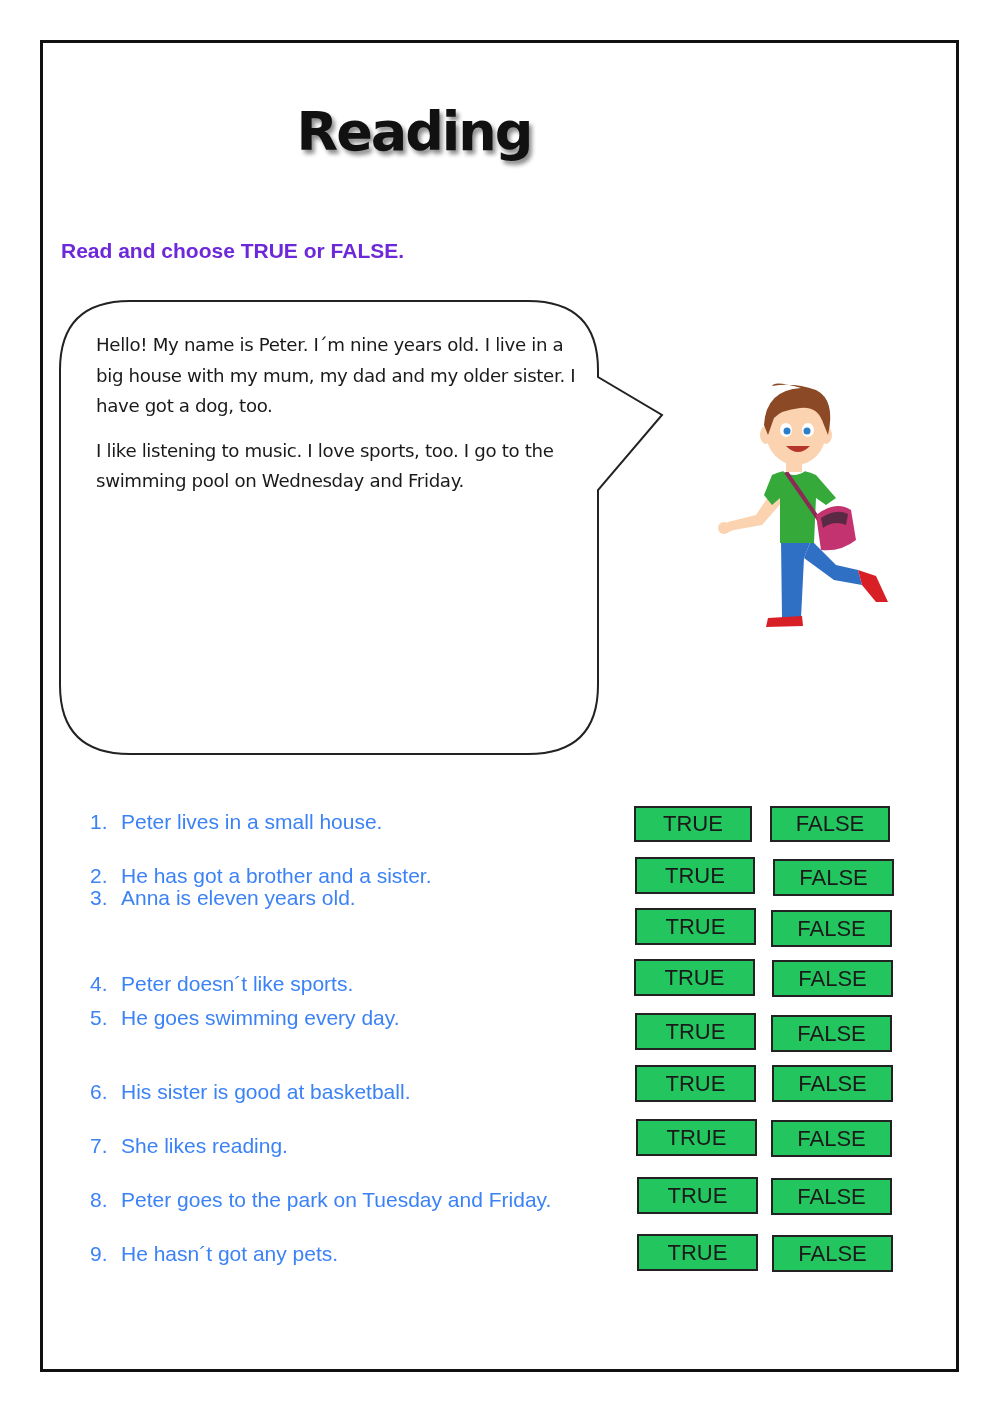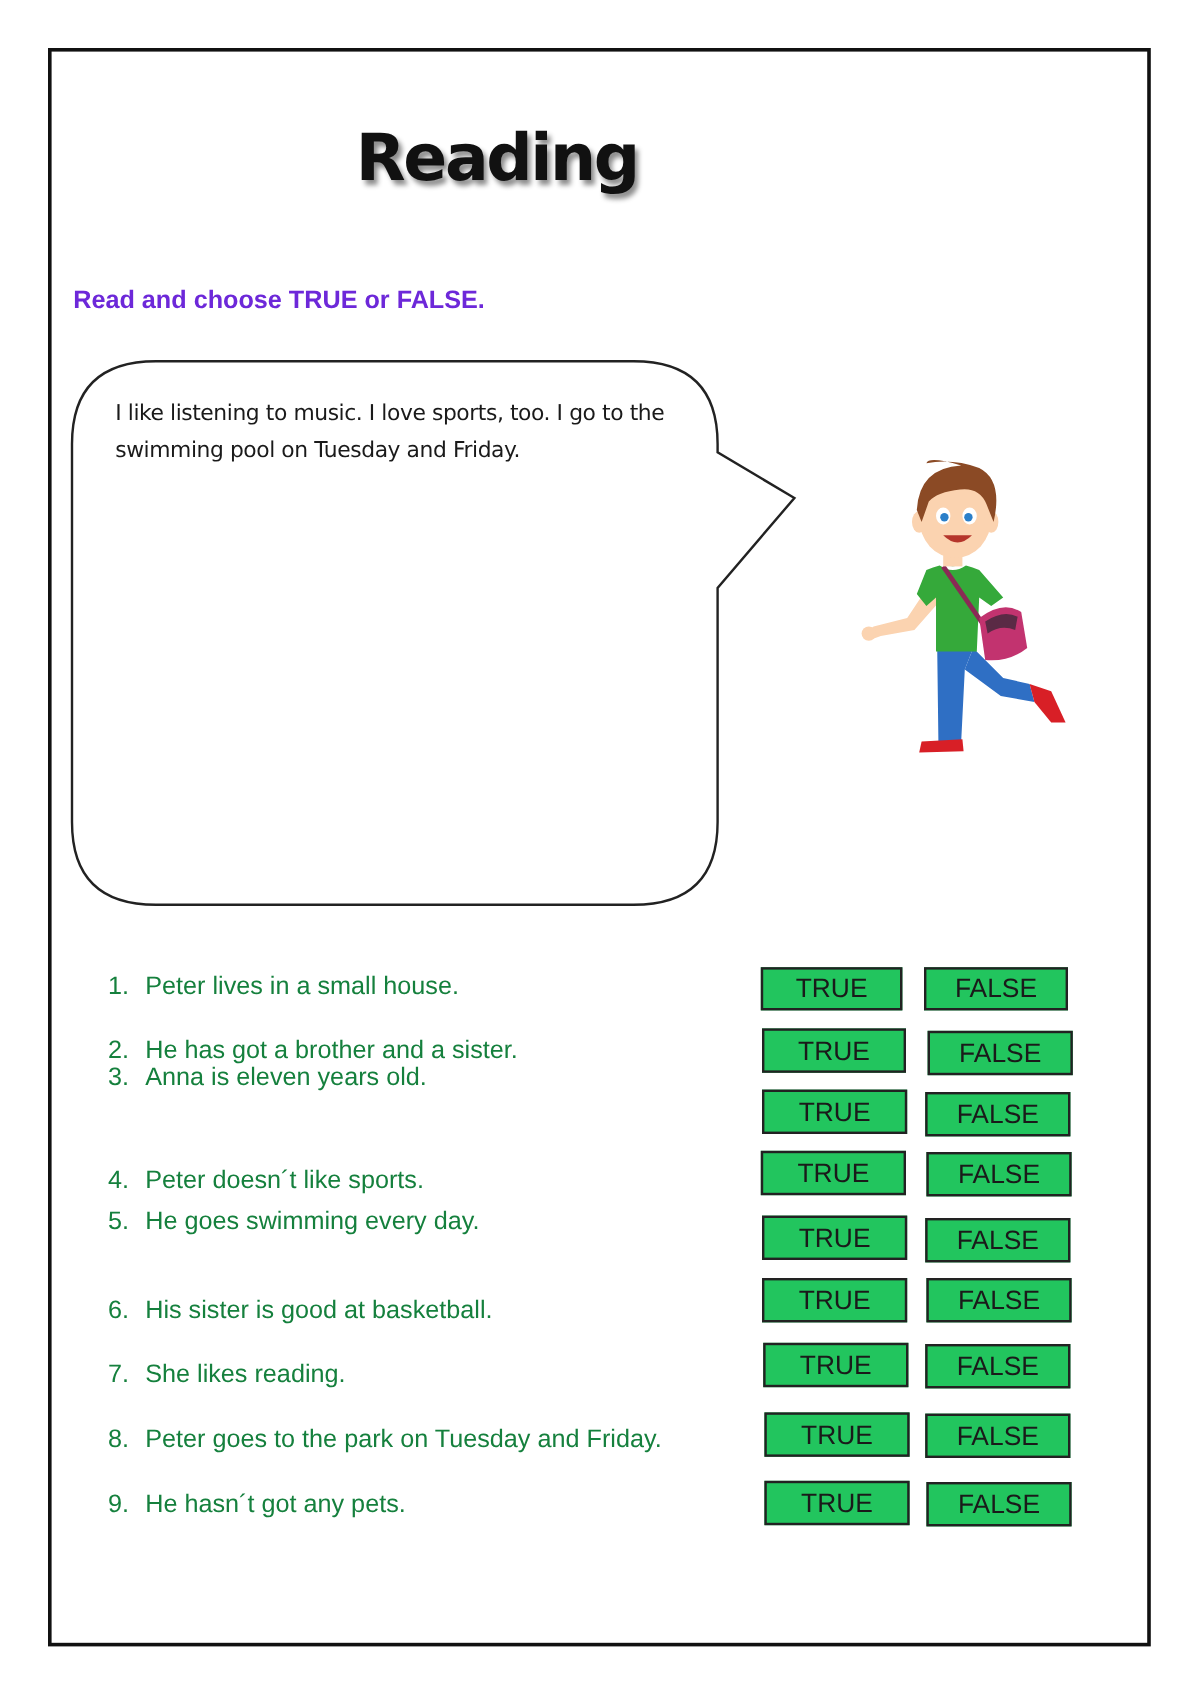--- a/index.html
+++ b/index.html
@@ -21,21 +21,21 @@
   .bubble-svg { position: absolute; left: 0; top: 0; }
   .bubble-text {
     position: absolute; left: 96px; top: 330px; width: 480px;
     font-family: "DejaVu Sans", sans-serif; font-size: 18.2px; line-height: 30.5px;
     color: #1a1a1a; letter-spacing: -0.35px;
   }
   .bubble-text p { margin: 0 0 14px 0; }
   .illustration { position: absolute; left: 676px; top: 380px; width: 260px; height: 250px; }
   .question {
     position: absolute; left: 90px;
-    font-family: "Liberation Sans", sans-serif; font-size: 21px; color: #15803d;
+    font-family: "Liberation Sans", sans-serif; font-size: 21px; color: #3b82f6;
   }
   .q-num { display: inline-block; width: 31px; }
   .answer-box {
     position: absolute; width: 118px; height: 36px; box-sizing: border-box;
     border: 2px solid #222; background: #22c55e;
     font-family: "Liberation Sans", sans-serif; font-size: 22px; color: #1a1a1a;
     display: flex; align-items: center; justify-content: center; cursor: pointer;
   }
 </style>
 </head>
@@ -56,21 +56,22 @@
            L 598 490
            L 598 685
            Q 598 754 528 754
            L 130 754
            Q 60 754 60 685
            L 60 370
            Q 60 301 130 301 Z" fill="#ffffff" stroke="#222222" stroke-width="2"></path>
 </svg>
 
 <div class="bubble-text">
-  <p>I like listening to music. I love sports, too. I go to the swimming pool on Tuesday and Friday.</p>
+  <p>Hello! My name is Peter. I´m nine years old. I live in a big house with my mum, my dad and my older sister. I have got a dog, too.</p>
+  <p>I like listening to music. I love sports, too. I go to the swimming pool on Wednesday and Friday.</p>
 </div>
 
 <svg class="illustration" viewBox="0 0 260 250">
 
   <path d="M 135 160 L 160 185 L 182 190 L 186 205 L 158 200 L 128 178 Z" fill="#2f6fc4"></path>
   <path d="M 182 190 L 200 196 L 212 222 L 200 222 L 186 205 Z" fill="#d81f26"></path>
 
   <path d="M 105 160 L 135 160 L 128 178 L 125 238 L 106 238 Z" fill="#2f6fc4"></path>
   <path d="M 92 238 L 126 236 L 127 246 L 90 247 Z" fill="#d81f26"></path>
 

